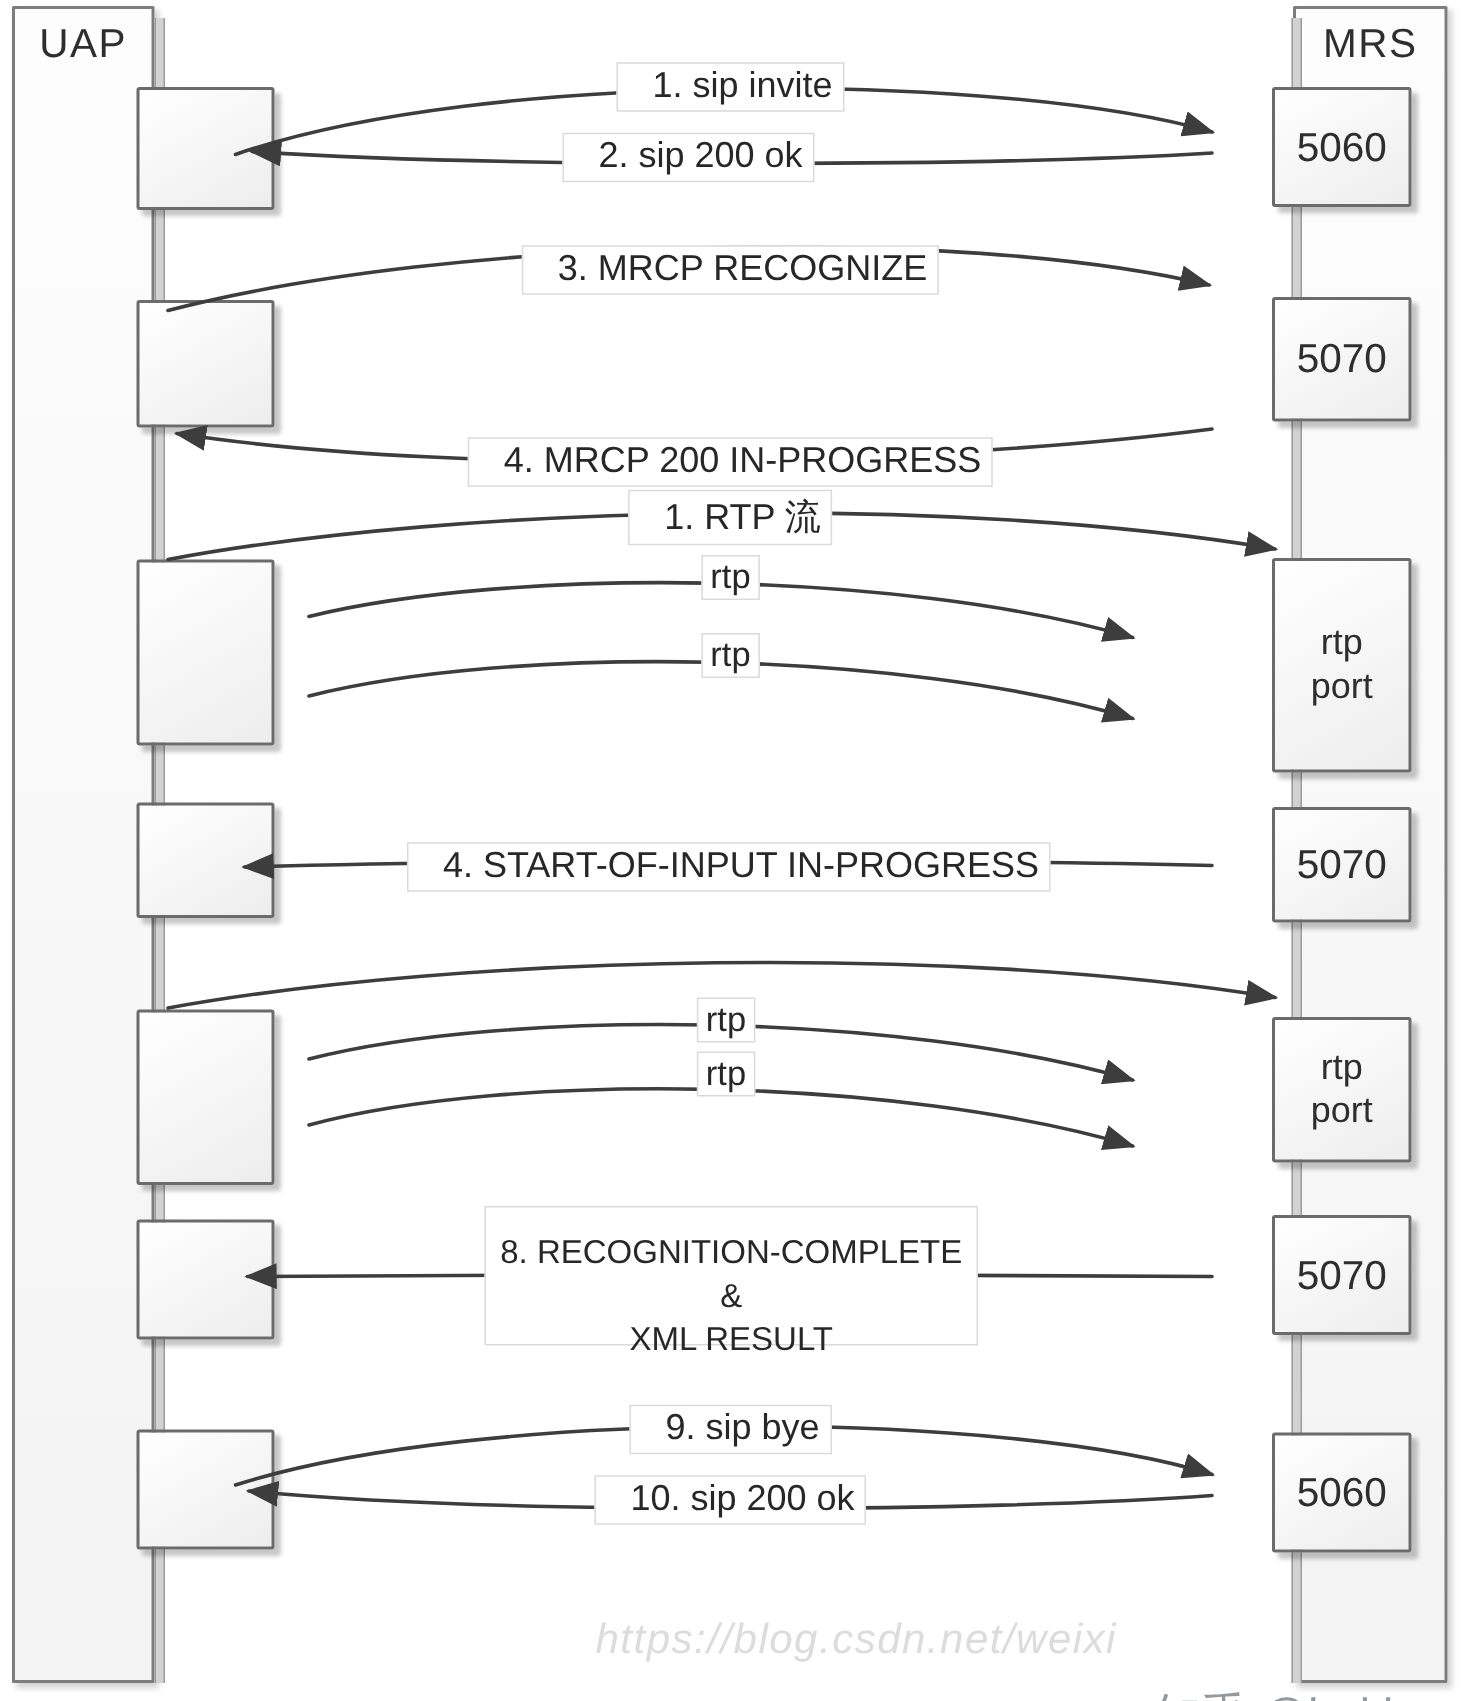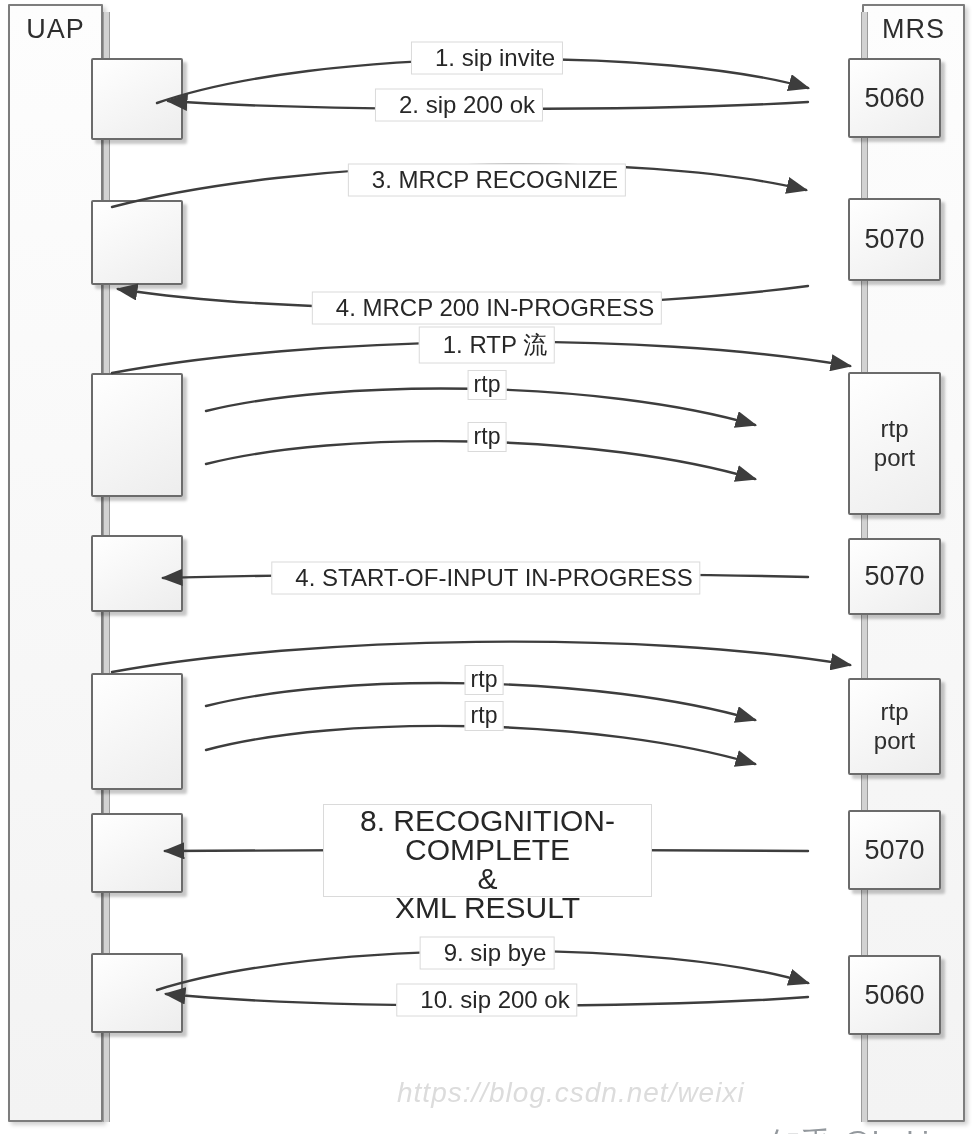--- a/index.html
+++ b/index.html
@@ -29,21 +29,21 @@
     font-size:27px;color:#2e2e2e;line-height:1.2;}
   .arrows{position:absolute;left:0;top:0;z-index:5;pointer-events:none;}
   .msg-label{
     position:absolute;z-index:6;transform:translate(-50%,-50%);
     background:#ffffff;border:1px solid #dadada;padding:1px 7px 2px 23px;
     font-size:24px;white-space:nowrap;color:#272727;
   }
   .msg-label.small{font-size:23px;padding:0 5px 1px 5px;}
   .msg-box{
     position:absolute;z-index:6;background:#ffffff;border:1px solid #dadada;
-    text-align:center;font-size:30px;line-height:29px;padding-top:1px;
+    text-align:center;font-size:22px;line-height:29px;padding-top:15px;
     box-sizing:border-box;color:#272727;
   }
   .wm-csdn{
     position:absolute;z-index:7;font-size:28px;letter-spacing:1px;color:#dcdcdc;font-style:italic;
   }
   .wm-zhihu{
     position:absolute;z-index:8;font-size:31px;color:#93989d;
     text-shadow:2px 2px 0 #ffffff,-1px -1px 0 rgba(255,255,255,.9);
     margin-top:47px;
   }

